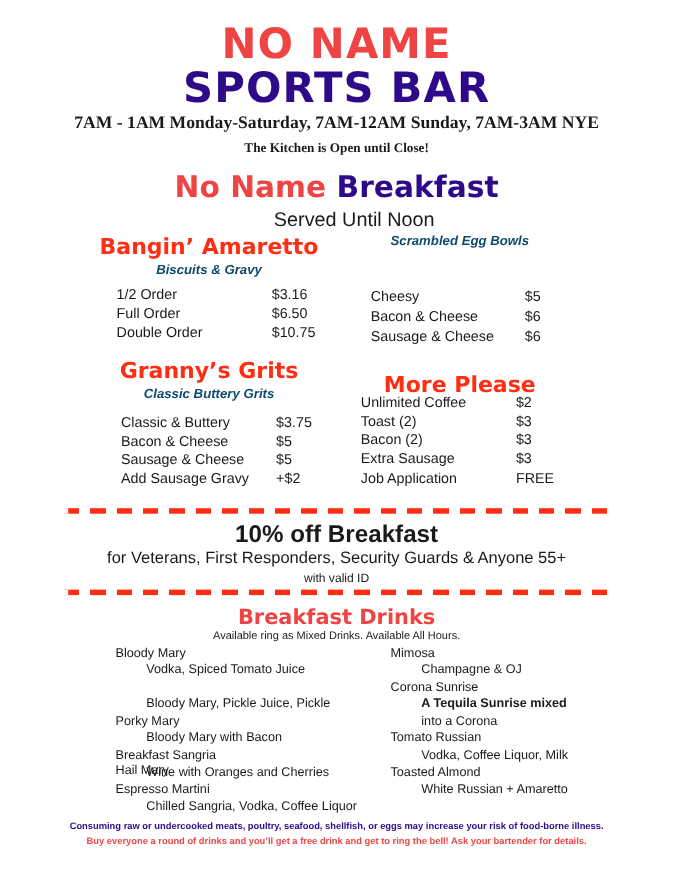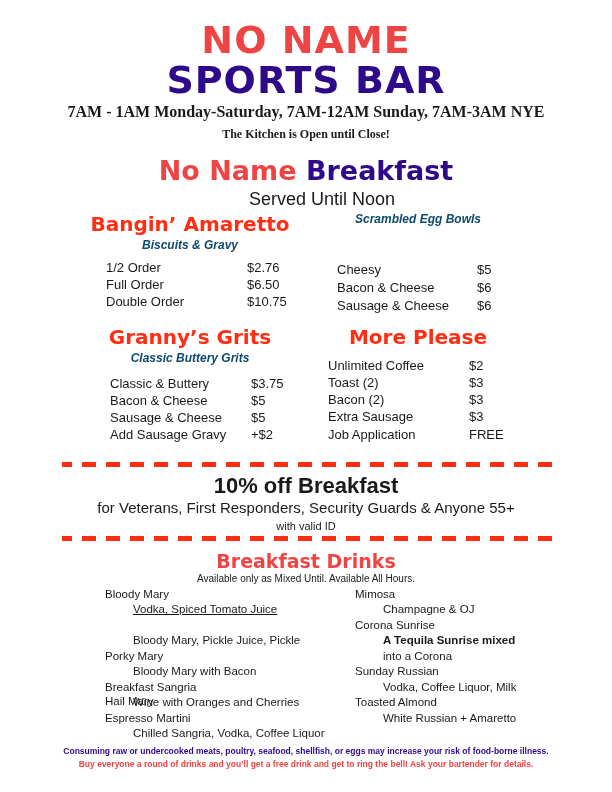--- a/index.html
+++ b/index.html
@@ -44,21 +44,21 @@
   <span class="purple">Breakfast</span>
 </div>
 <div class="abs center served">Served Until Noon</div>
 
 <div class="abs" style="left:90px; top:211px; width:200px;">
   <div class="sec-title">Bangin’ Amaretto</div>
   <div class="sec-sub">Biscuits &amp; Gravy</div>
 </div>
 <div class="row" style="left:106px; top:259px; width:200px;">
   <span class="lbl">1/2 Order</span>
-  <span class="price" style="left:141px;">$2.76</span>
+  <span class="price" style="left:141px;">$3.16</span>
 </div>
 <div class="row" style="left:106px; top:276px; width:200px;">
   <span class="lbl">Full Order</span>
   <span class="price" style="left:141px;">$6.50</span>
 </div>
 <div class="row" style="left:106px; top:293px; width:200px;">
   <span class="lbl">Double Order</span>
   <span class="price" style="left:141px;">$10.75</span>
 </div>
 
@@ -92,21 +92,21 @@
 </div>
 <div class="row" style="left:110px; top:409px; width:200px;">
   <span class="lbl">Sausage &amp; Cheese</span>
   <span class="price" style="left:141px;">$5</span>
 </div>
 <div class="row" style="left:110px; top:426px; width:200px;">
   <span class="lbl">Add Sausage Gravy</span>
   <span class="price" style="left:141px;">+$2</span>
 </div>
 
-<div class="abs" style="left:318px; top:324px; width:200px;">
+<div class="abs" style="left:318px; top:336px; width:200px;">
   <div class="sec-title">More Please</div>
 </div>
 <div class="row" style="left:328px; top:357px; width:180px;">
   <span class="lbl">Unlimited Coffee</span>
   <span class="price" style="left:141px;">$2</span>
 </div>
 <div class="row" style="left:328px; top:374px; width:180px;">
   <span class="lbl">Toast (2)</span>
   <span class="price" style="left:141px;">$3</span>
 </div>
@@ -123,37 +123,37 @@
   <span class="price" style="left:141px;">FREE</span>
 </div>
 
 <div class="dash" style="top:462px;"></div>
 <div class="abs center discount-title">10% off Breakfast</div>
 <div class="abs center discount-sub">for Veterans, First Responders, Security Guards &amp; Anyone 55+</div>
 <div class="abs center valid">with valid ID</div>
 <div class="dash" style="top:536px;"></div>
 
 <div class="abs center drinks-title red">Breakfast Drinks</div>
-<div class="abs center drinks-sub">Available only as Mixed Until. Available All Hours.</div>
+<div class="abs center drinks-sub">Available ring as Mixed Drinks. Available All Hours.</div>
 
 <div class="drink" style="left:105px; top:587px;">Bloody Mary</div>
-<div class="drink" style="left:133px; top:602px;text-decoration:underline;">Vodka, Spiced Tomato Juice</div>
+<div class="drink" style="left:133px; top:602px;">Vodka, Spiced Tomato Juice</div>
 <div class="drink" style="left:105px; top:650px;margin-top:44px;">Hail Mary</div>
 <div class="drink" style="left:133px; top:633px;">Bloody Mary, Pickle Juice, Pickle</div>
 <div class="drink" style="left:105px; top:649px;">Porky Mary</div>
 <div class="drink" style="left:133px; top:664px;">Bloody Mary with Bacon</div>
 <div class="drink" style="left:105px; top:680px;">Breakfast Sangria</div>
 <div class="drink" style="left:133px; top:695px;">Wine with Oranges and Cherries</div>
 <div class="drink" style="left:105px; top:711px;">Espresso Martini</div>
 <div class="drink" style="left:133px; top:726px;">Chilled Sangria, Vodka, Coffee Liquor</div>
 
 <div class="drink" style="left:355px; top:587px;">Mimosa</div>
 <div class="drink" style="left:383px; top:602px;">Champagne &amp; OJ</div>
 <div class="drink" style="left:355px; top:618px;">Corona Sunrise</div>
 <div class="drink" style="left:383px; top:633px;font-weight:bold;">A Tequila Sunrise mixed</div>
 <div class="drink" style="left:383px; top:649px;">into a Corona</div>
-<div class="drink" style="left:355px; top:664px;">Sunday Russian</div>
+<div class="drink" style="left:355px; top:664px;">Tomato Russian</div>
 <div class="drink" style="left:383px; top:680px;">Vodka, Coffee Liquor, Milk</div>
 <div class="drink" style="left:355px; top:695px;">Toasted Almond</div>
 <div class="drink" style="left:383px; top:711px;">White Russian + Amaretto</div>
 
 <div class="abs center foot1 purple">Consuming raw or undercooked meats, poultry, seafood, shellfish, or eggs may increase your risk of food-borne illness.</div>
 <div class="abs center foot2 red">Buy everyone a round of drinks and you’ll get a free drink and get to ring the bell! Ask your bartender for details.</div>
 
 </body></html>

